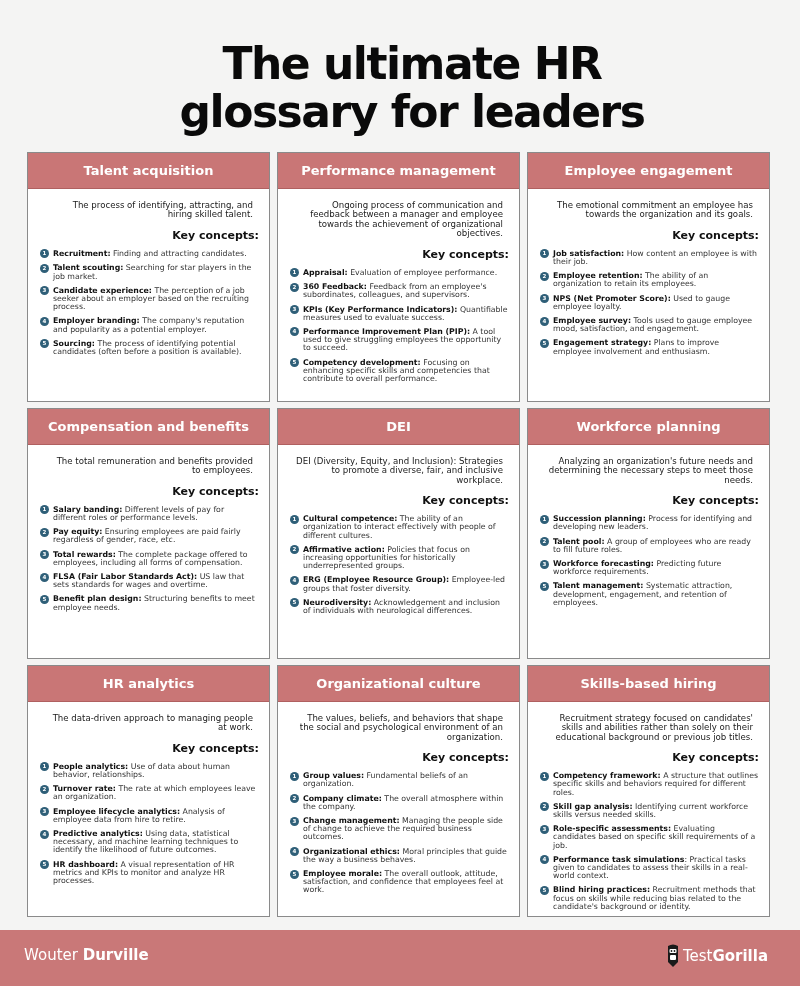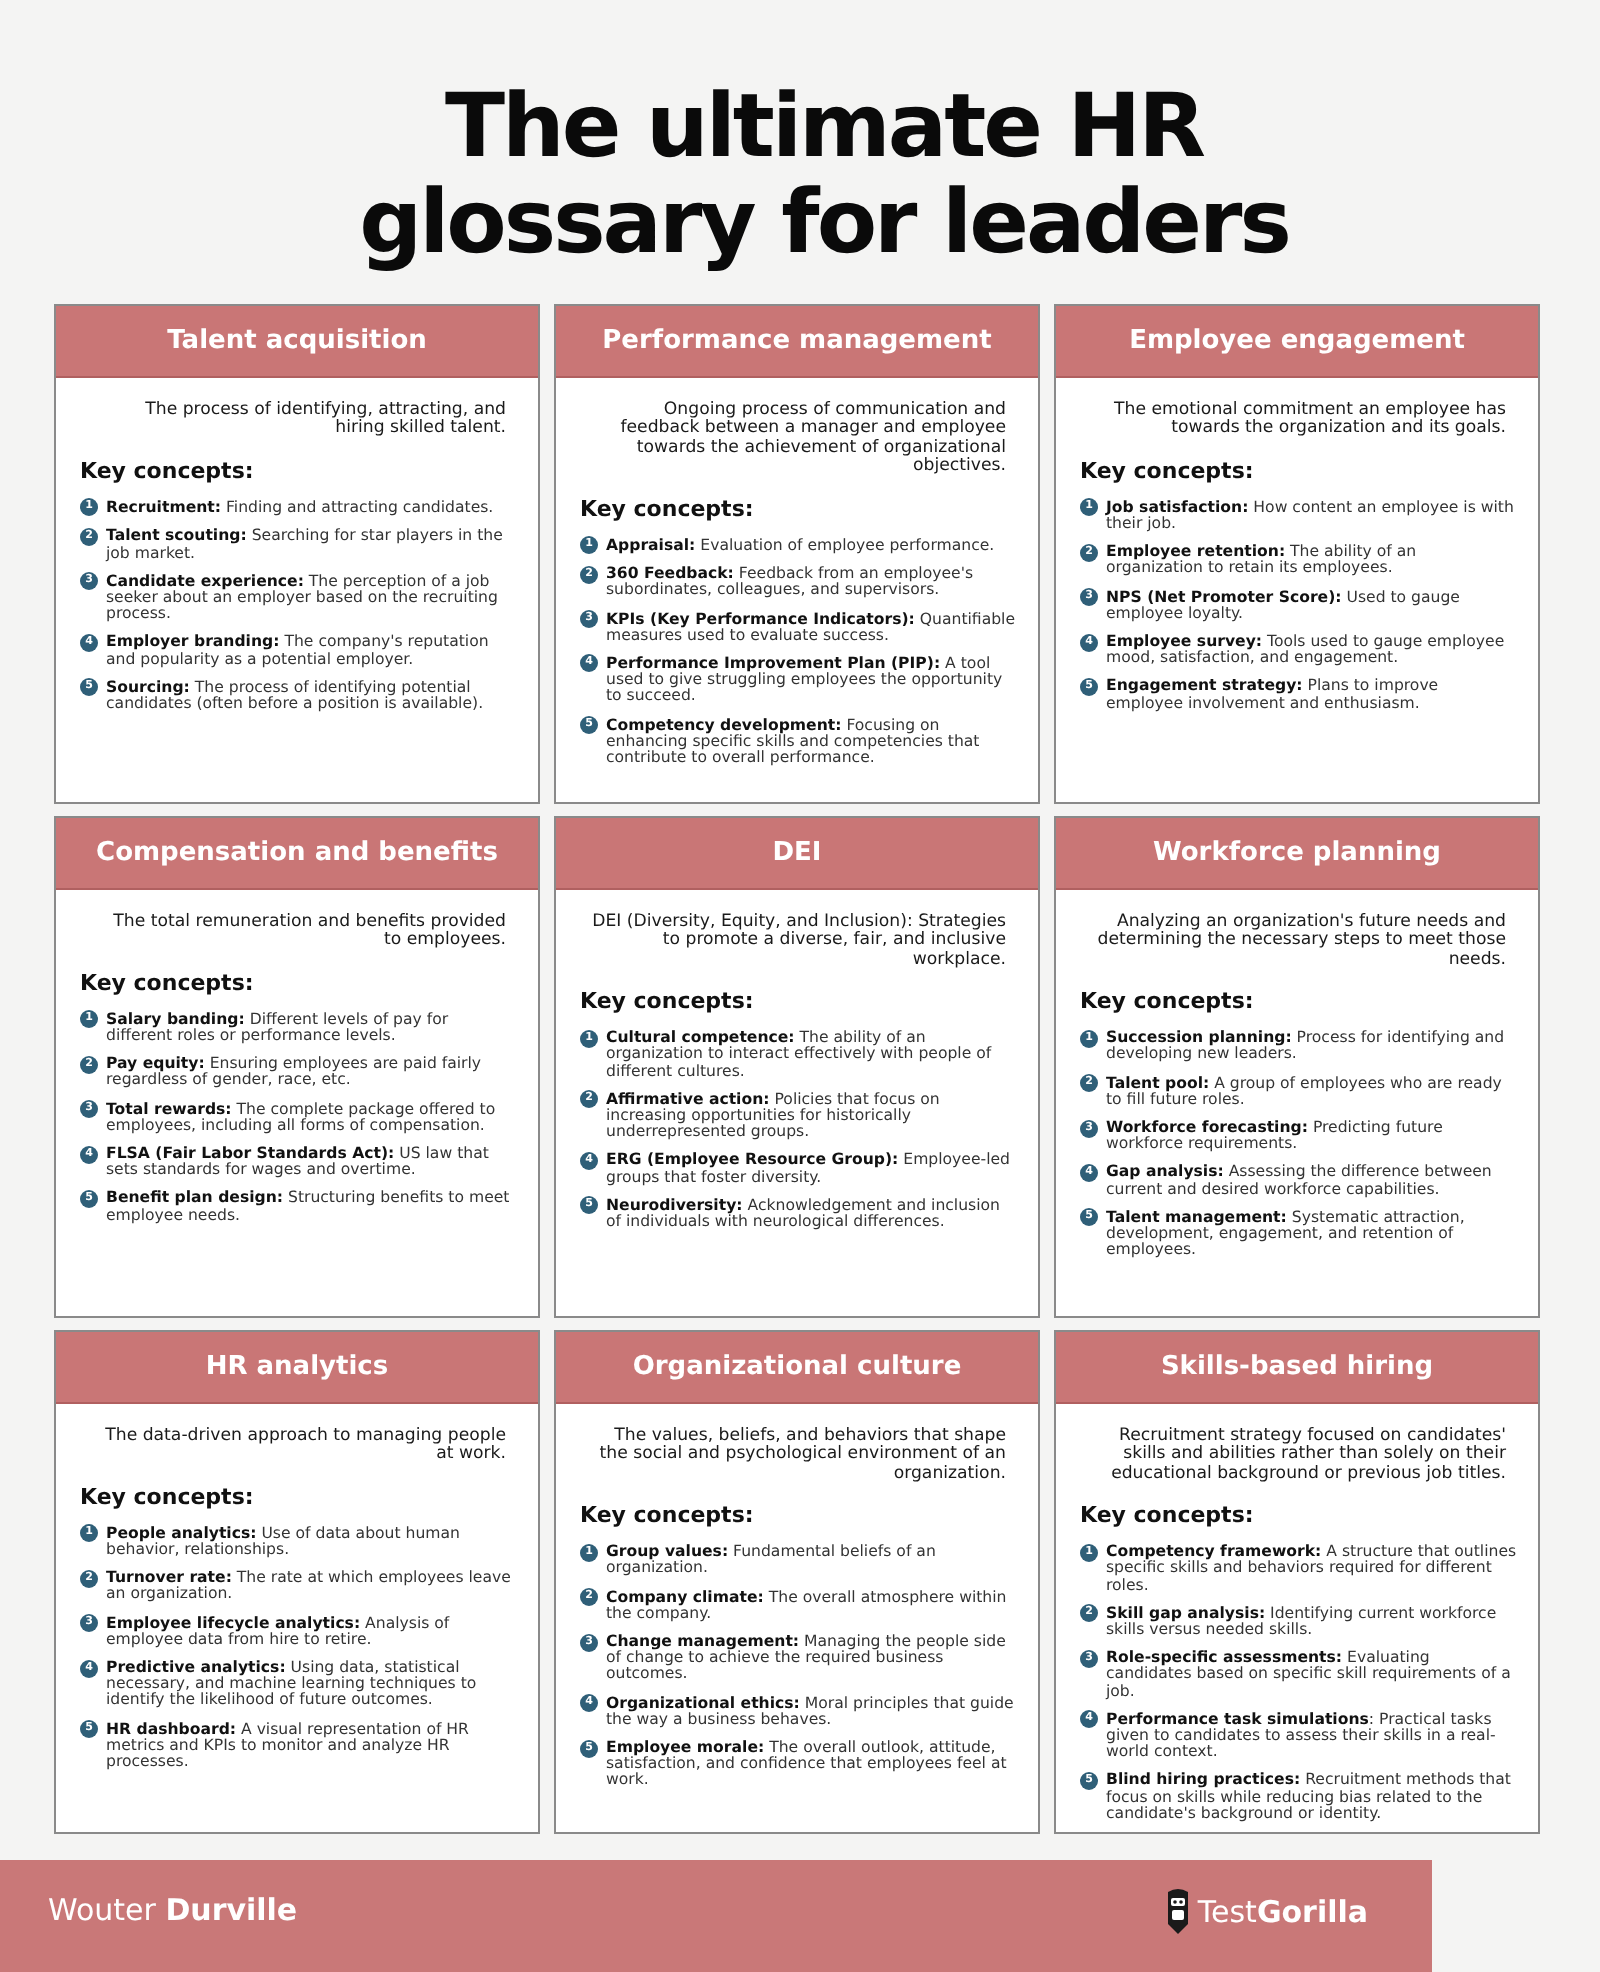--- a/index.html
+++ b/index.html
@@ -40,37 +40,37 @@
     display: flex; align-items: center; justify-content: center;
     color: #ffffff; font-weight: bold; font-size: 13px;
     border-bottom: 1px solid #b06060;
   }
   .card-body { padding: 8px 10px 6px 12px; }
   .desc {
     text-align: right; font-size: 8.6px; line-height: 9.4px;
     color: #1a1a1a; margin: 4px 6px 0 6px;
   }
   .kc {
-    text-align: left; font-weight: bold; font-size: 11px;
+    text-align: right; font-weight: bold; font-size: 11px;
     margin: 9px 0 8px 0; color: #111;
   }
   .item {
     display: flex; align-items: flex-start;
     font-size: 7.8px; line-height: 8.2px; color: #333;
     margin-bottom: 6px;
   }
   .num {
     flex: 0 0 9px; width: 9px; height: 9px; border-radius: 50%;
     background: #2f5f78; color: #fff;
     font-size: 5.5px; line-height: 9px; text-align: center;
     font-weight: bold; margin-right: 4px; margin-top: -0.5px;
   }
   .term { font-weight: bold; color: #111; }
   .footer {
-    position: absolute; left: 0; top: 930px; width: 716px; height: 56px;
+    position: absolute; left: 0; top: 930px; width: 800px; height: 56px;
     background: #c97878;
     color: #fff;
   }
   .author {
     position: absolute; left: 24px; top: 16px;
     font-size: 15px; color: #fff;
   }
   .author b { font-weight: bold; }
   .brand {
     position: absolute; right: 32px; top: 14px;
@@ -309,26 +309,20 @@
       <span class="term">Talent pool:</span><span> A group of employees who are ready to fill future roles.</span>
     </span>
   </div>
           <div class="item">
     <span class="num">3</span>
     <span>
       <span class="term">Workforce forecasting:</span><span> Predicting future workforce requirements.</span>
     </span>
   </div>
           <div class="item">
-    <span class="num">4</span>
-    <span>
-      <span class="term">Gap analysis:</span><span> Assessing the difference between current and desired workforce capabilities.</span>
-    </span>
-  </div>
-          <div class="item">
     <span class="num">5</span>
     <span>
       <span class="term">Talent management:</span><span> Systematic attraction, development, engagement, and retention of employees.</span>
     </span>
   </div>
         </div>
     </div>
   </div>
     <div class="card">
     <div class="card-head">

